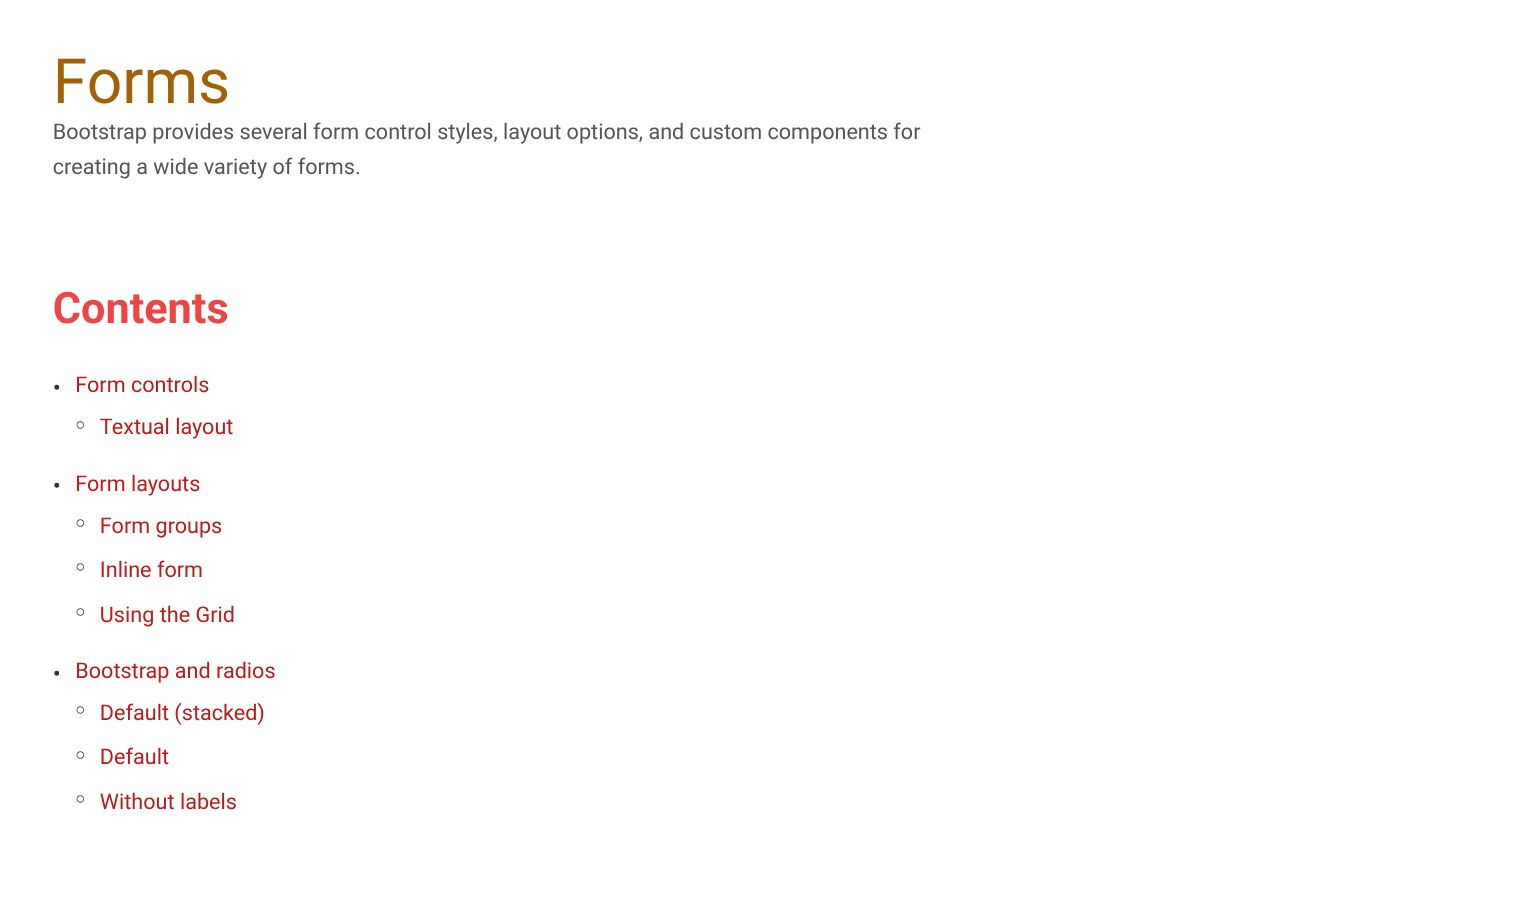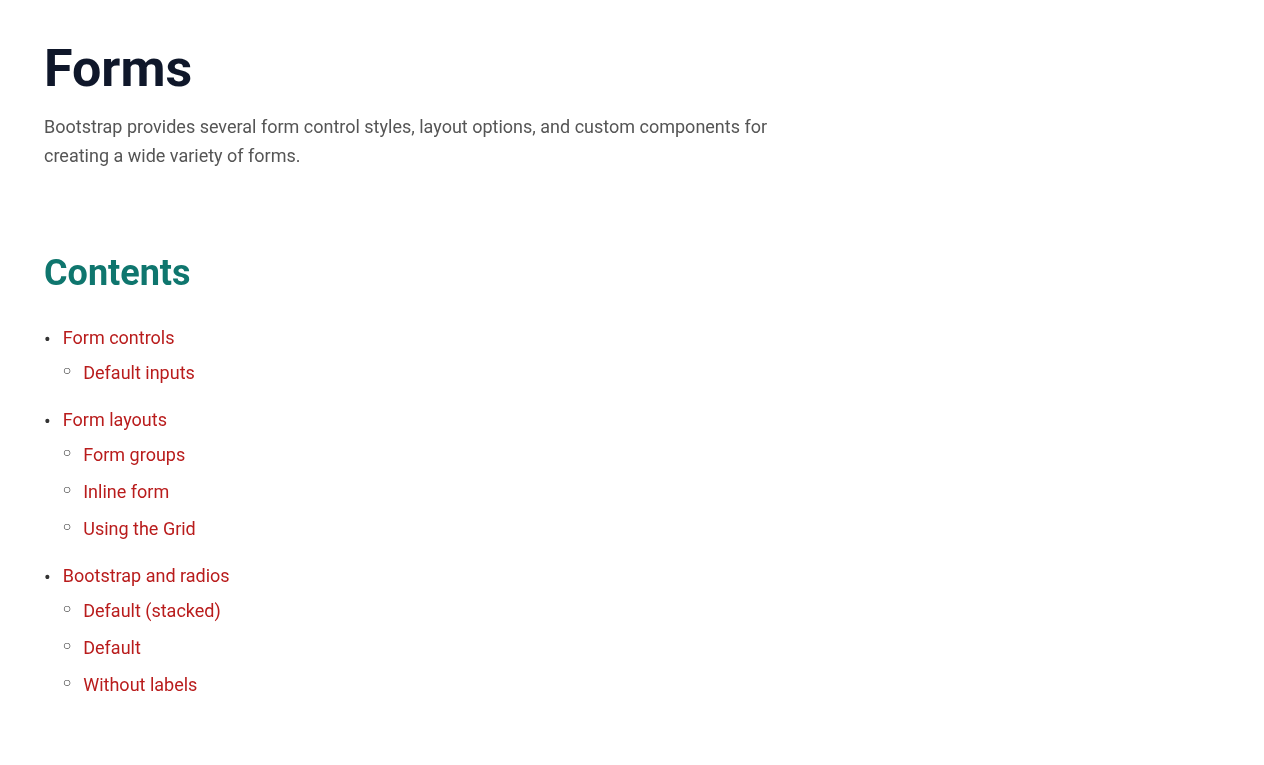--- a/index.html
+++ b/index.html
@@ -12,38 +12,38 @@
       font-family: -apple-system, BlinkMacSystemFont, "Segoe UI", Roboto, "Helvetica Neue", Arial, sans-serif;
       background-color: #ffffff;
       color: #333333;
       font-size: 16px;
       line-height: 1.5;
       padding: 40px 44px;
     }
 
     .page-title {
       font-size: 52px;
-      font-weight: 700;
-      color: #0f172a;
-      margin-bottom: 16px;
+      font-weight: 400;
+      color: #a16207;
+      margin-bottom: 0;
       line-height: 1.1;
     }
 
     .page-description {
       font-size: 18px;
       color: #555555;
       margin-bottom: 75px;
       line-height: 1.6;
       max-width: 760px;
     }
 
     .contents-title {
       font-size: 36px;
       font-weight: 700;
-      color: #0f766e;
+      color: #ef4444;
       margin-bottom: 24px;
     }
 
     .toc-list {
       list-style: none;
       padding: 0;
       margin: 0;
     }
 
     .toc-list > li {
@@ -102,21 +102,21 @@
 
 <ul class="toc-list">
 
   <li>
     <span class="bullet">•</span>
     <div class="top-item-content">
       <a href="#form-controls">Form controls</a>
       <ul class="toc-sublist">
         <li>
           <span class="bullet">○</span>
-          <a href="#textual-inputs">Default inputs</a>
+          <a href="#textual-inputs">Textual layout</a>
         </li>
       </ul>
     </div>
   </li>
 
   <li>
     <span class="bullet">•</span>
     <div class="top-item-content">
       <a href="#form-layouts">Form layouts</a>
       <ul class="toc-sublist">

